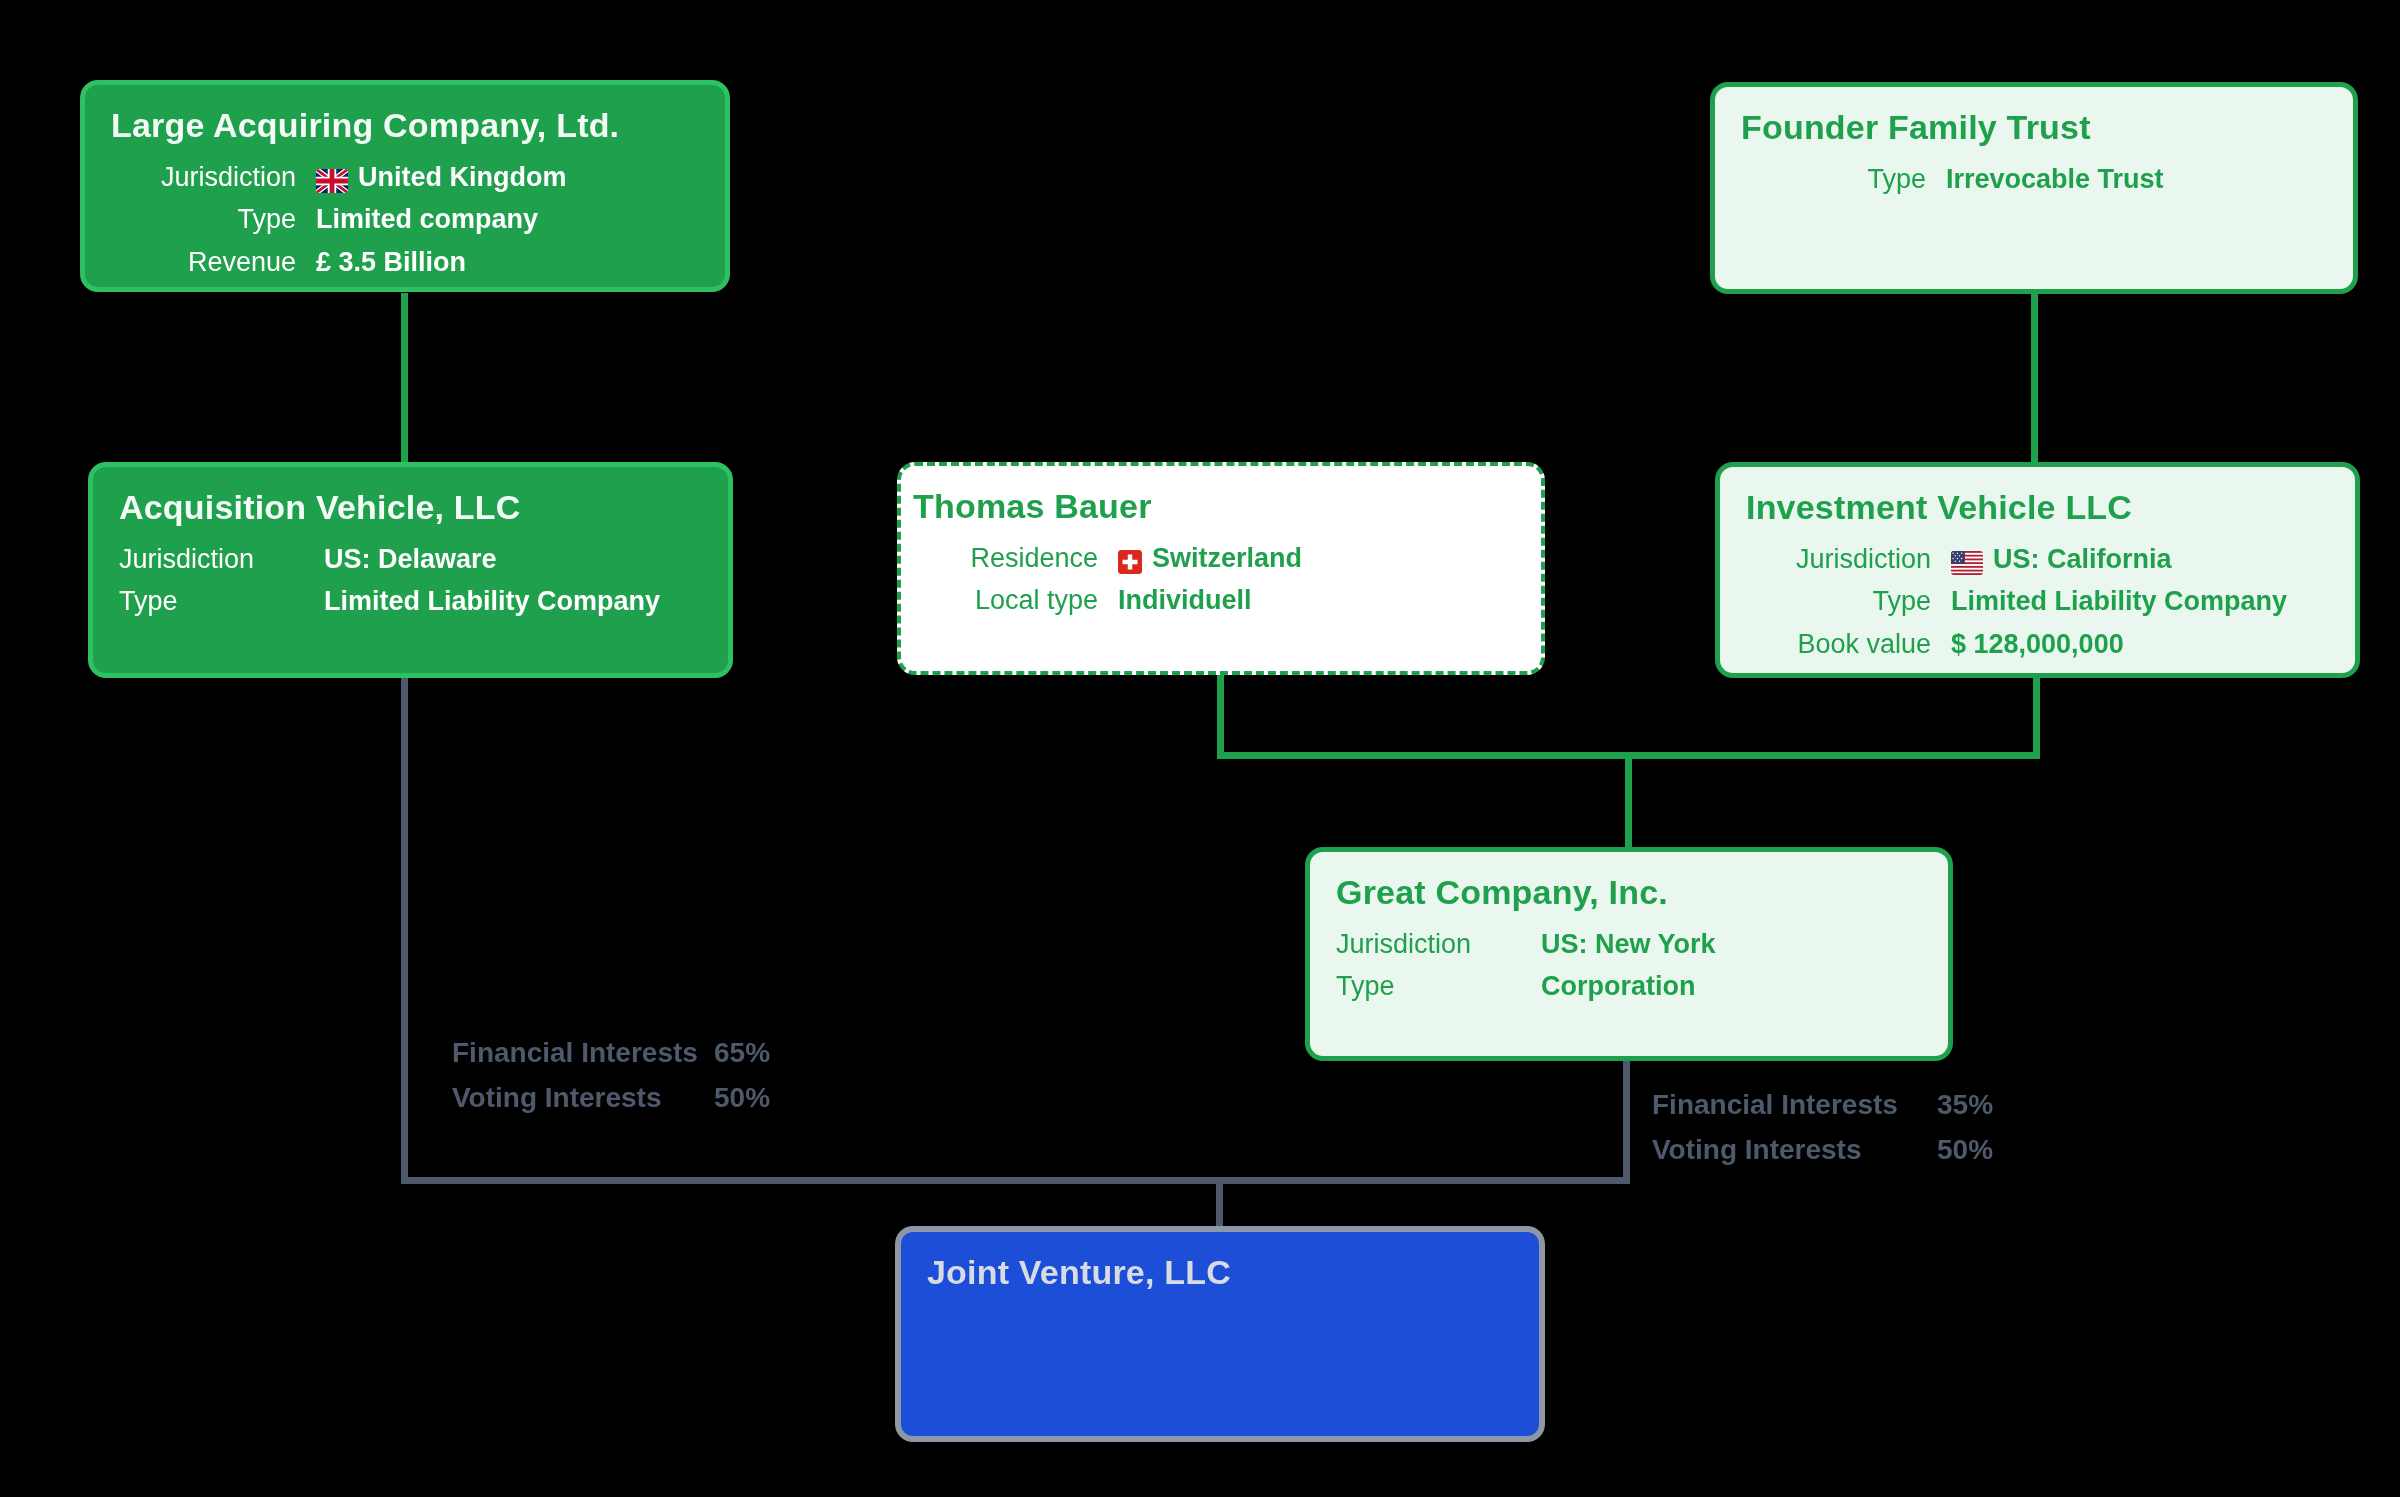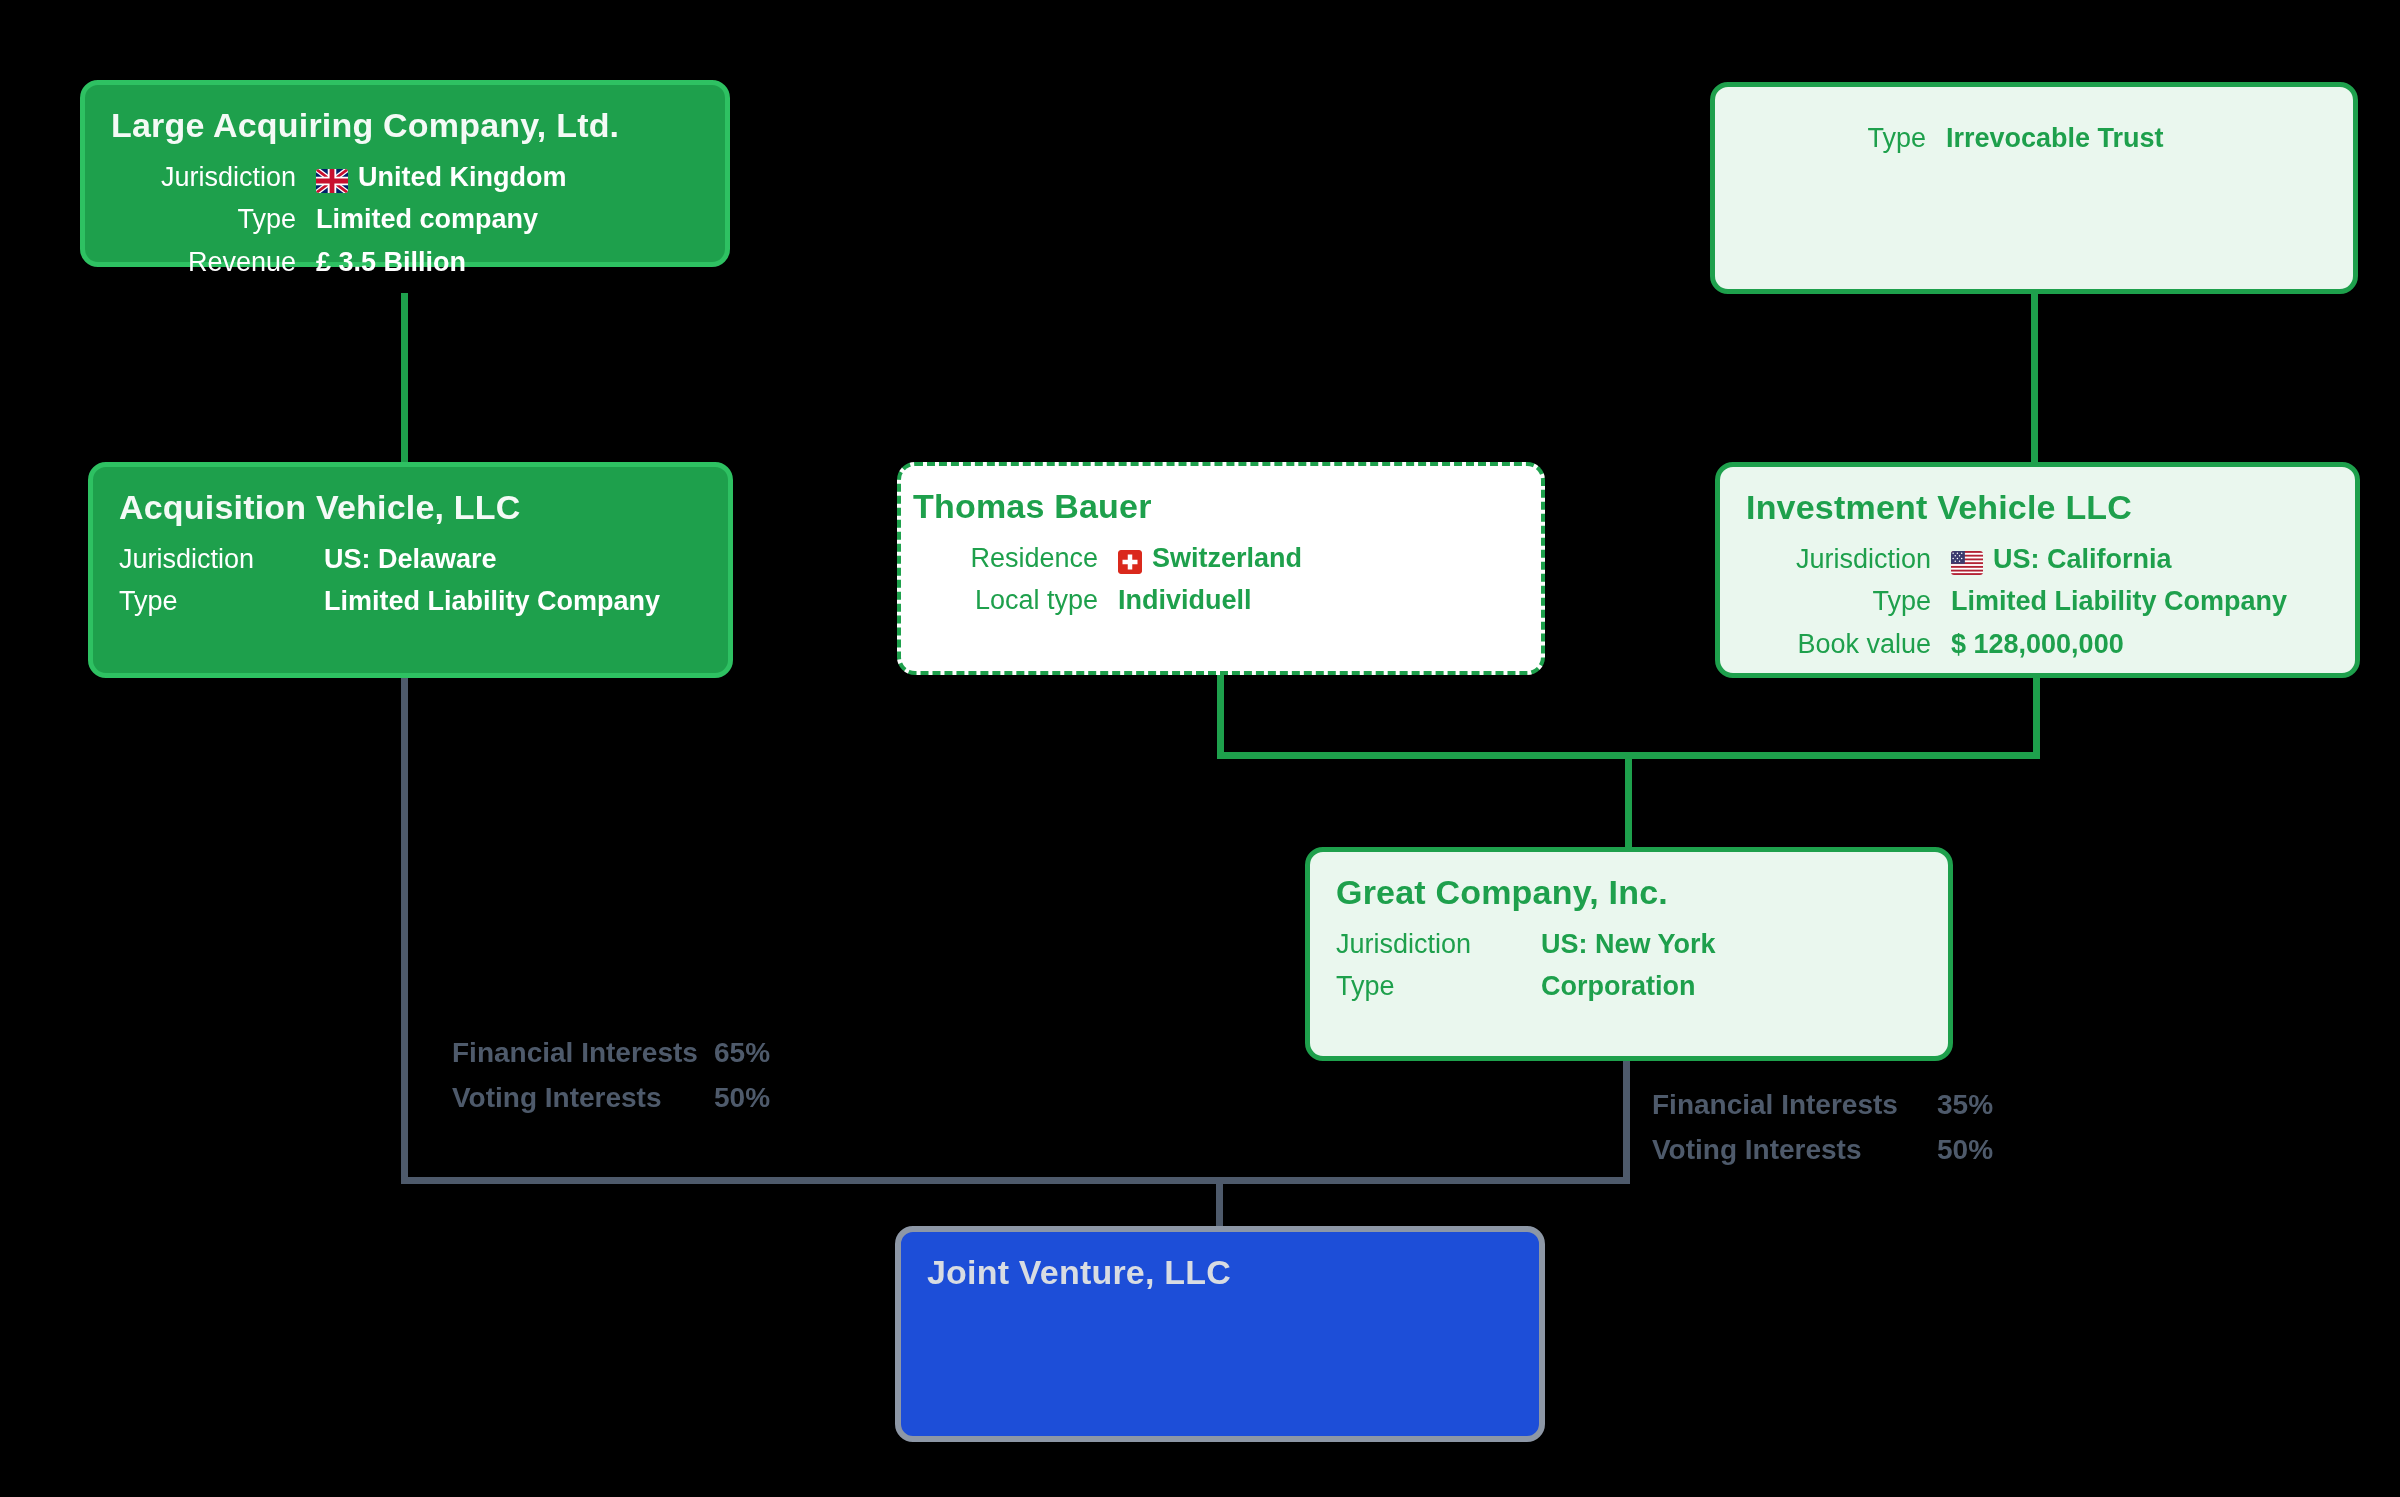--- a/index.html
+++ b/index.html
@@ -48,21 +48,21 @@
   <div class="edge edge-green" style="left:2031px;top:291px;width:7px;height:173px;"></div>
   <div class="edge edge-green" style="left:1217px;top:673px;width:7px;height:86px;"></div>
   <div class="edge edge-green" style="left:2033px;top:676px;width:7px;height:83px;"></div>
   <div class="edge edge-green" style="left:1217px;top:752px;width:823px;height:7px;"></div>
   <div class="edge edge-green" style="left:1625px;top:752px;width:7px;height:97px;"></div>
   <div class="edge edge-slate" style="left:401px;top:676px;width:7px;height:508px;"></div>
   <div class="edge edge-slate" style="left:1623px;top:1059px;width:7px;height:125px;"></div>
   <div class="edge edge-slate" style="left:401px;top:1177px;width:1229px;height:7px;"></div>
   <div class="edge edge-slate" style="left:1216px;top:1177px;width:7px;height:51px;"></div>
 
-  <div class="node node-solid lbl-right" style="left:80px;top:80px;width:650px;height:187px;">
+  <div class="node node-solid lbl-right" style="left:80px;top:80px;width:650px;height:212px;">
     <div class="title">Large Acquiring Company, Ltd.</div>
     <div class="rows">
       <div class="row">
         <span class="lbl">Jurisdiction</span>
         <span class="valwrap">
           <span class="flag">
             <svg width="32" height="24" viewBox="0 0 60 45">
               <rect width="60" height="45" fill="#012169"></rect>
               <path d="M0,0 60,45 M60,0 0,45" stroke="#ffffff" stroke-width="10"></path>
               <path d="M0,0 60,45 M60,0 0,45" stroke="#C8102E" stroke-width="5"></path>
@@ -82,20 +82,21 @@
       <div class="row">
         <span class="lbl">Revenue</span>
         <span class="valwrap">
             <span class="val">£ 3.5 Billion</span>
           </span>
       </div>
     </div>
   </div>
 
   <div class="node node-light lbl-right" style="left:1710px;top:82px;width:648px;height:212px;">
+    <div class="title">Founder Family Trust</div>
     <div class="rows">
       <div class="row">
         <span class="lbl">Type</span>
         <span class="valwrap">
             <span class="val">Irrevocable Trust</span>
           </span>
       </div>
     </div>
   </div>
 

